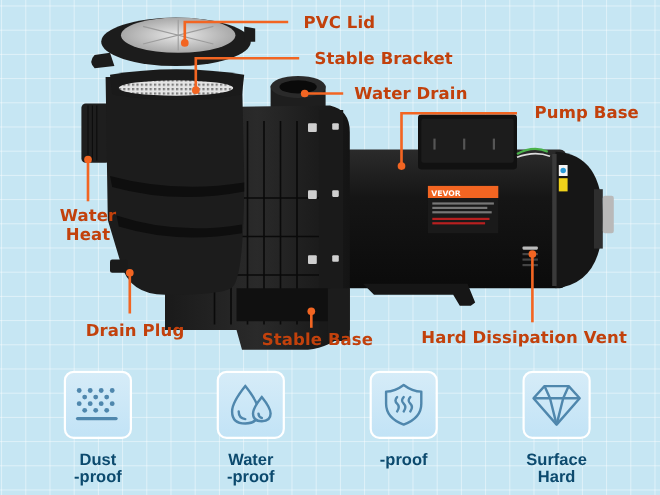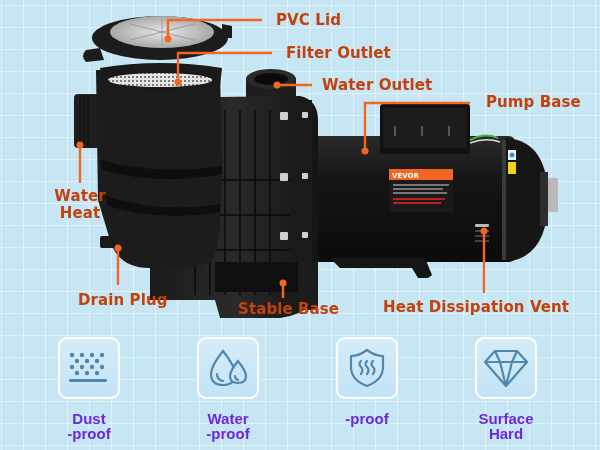--- a/index.html
+++ b/index.html
@@ -35,21 +35,21 @@
     .feature-box {
       width: 62px; height: 62px;
       margin: 0 auto;
       border: 2px solid #ffffff;
       border-radius: 9px;
       background: linear-gradient(180deg, #d6ecf8 0%, #c2e3f6 100%);
       display: flex; align-items: center; justify-content: center;
     }
     .feature-text {
       margin-top: 12px;
-      color: #6d28d9;
+      color: #0c4a6e;
       font-family: "Liberation Sans", sans-serif;
       font-weight: bold;
       font-size: 15px;
       line-height: 15px;
     }
     .feature-text span { display: block; }
   </style>
 </head>
 <body>
 
@@ -194,30 +194,30 @@
     <circle cx="277" cy="85" r="3.5"></circle>
     <circle cx="365" cy="151" r="3.5"></circle>
     <circle cx="80" cy="145" r="3.5"></circle>
     <circle cx="118" cy="248" r="3.5"></circle>
     <circle cx="283" cy="283" r="3.5"></circle>
     <circle cx="484" cy="231" r="3.5"></circle>
   </g>
 </svg>
 
 <div class="label" style="left:276px; top:12px;">PVC Lid</div>
-<div class="label" style="left:286px; top:45px;">Filter Outlet</div>
-<div class="label" style="left:322px; top:77px;">Water Outlet</div>
+<div class="label" style="left:286px; top:45px;">Stable Bracket</div>
+<div class="label" style="left:322px; top:77px;">Water Drain</div>
 <div class="label" style="left:486px; top:94px;">Pump Base</div>
 <div class="label center" style="left:52px; top:188px; width:56px;">
   <div>Water</div>
   <div>Heat</div>
 </div>
 <div class="label" style="left:78px; top:292px;">Drain Plug</div>
 <div class="label" style="left:238px; top:301px;">Stable Base</div>
-<div class="label" style="left:383px; top:299px;">Heat Dissipation Vent</div>
+<div class="label" style="left:383px; top:299px;">Hard Dissipation Vent</div>
 
 <div class="feature" style="left:39px;">
   <div class="feature-box">
     <svg width="42" height="34" viewBox="0 0 42 34">
       <g fill="#4f87ad">
         <circle cx="4" cy="4" r="2.2"></circle>
           <circle cx="14" cy="4" r="2.2"></circle>
           <circle cx="24" cy="4" r="2.2"></circle>
           <circle cx="34" cy="4" r="2.2"></circle>
         <circle cx="9" cy="10" r="2.2"></circle>

